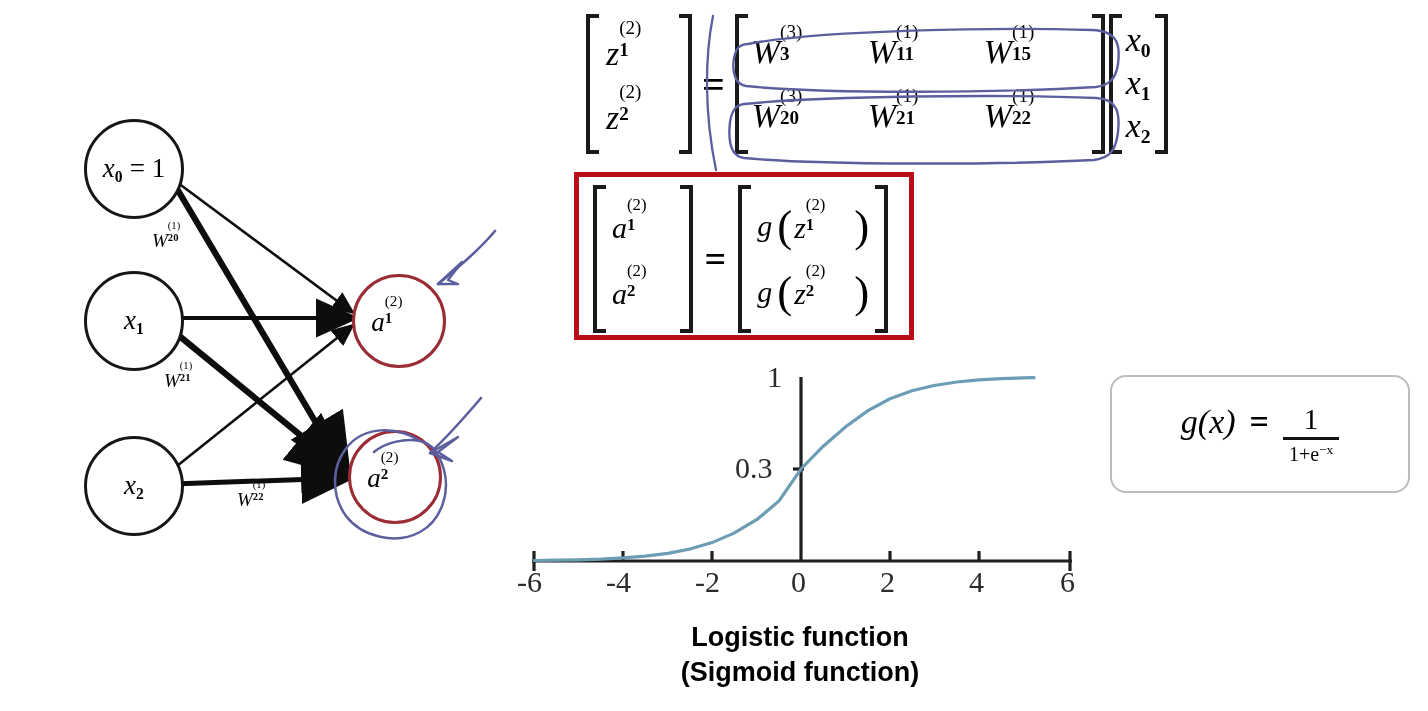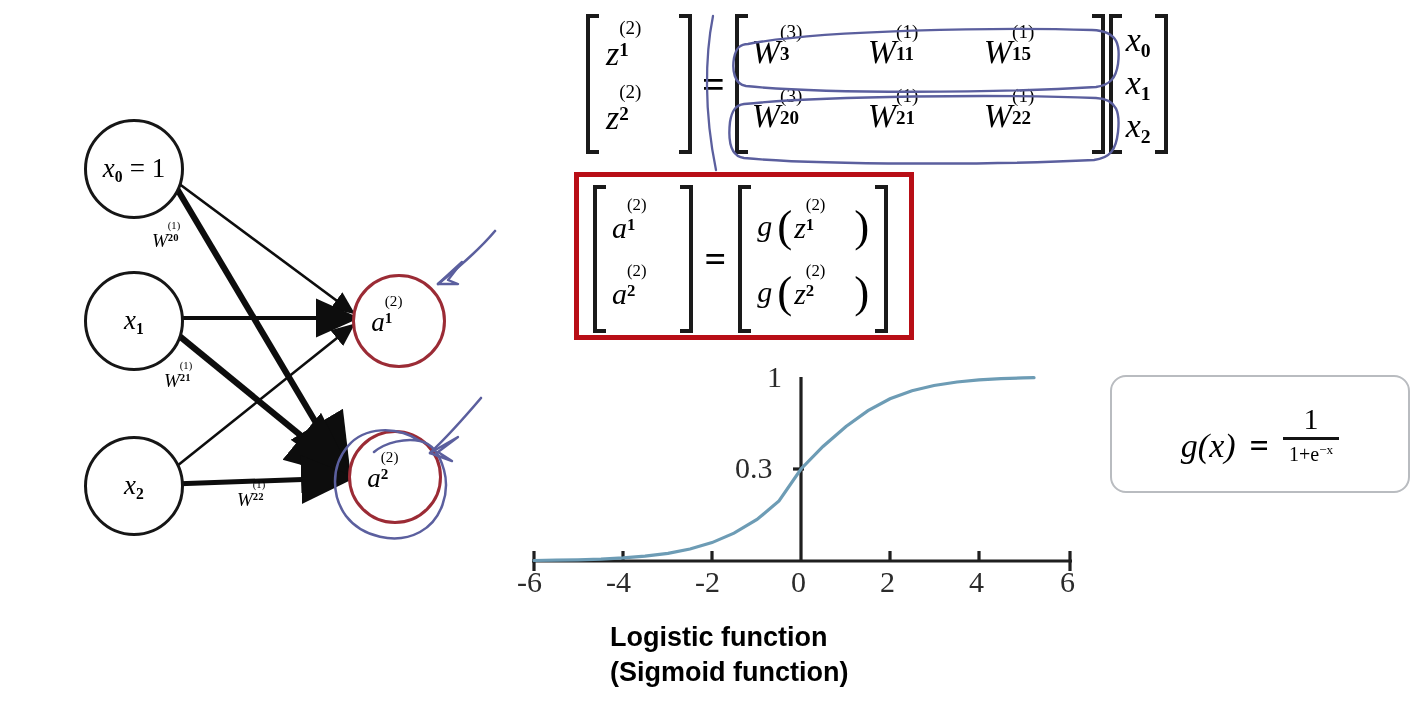--- a/index.html
+++ b/index.html
@@ -44,21 +44,21 @@
     background:#fff;
   }
   .node.inp{border:3px solid #161616;}
   .node.act{border:3px solid #9b2b35;}
   .node .lbl{font-size:27px;white-space:nowrap;}
   .wlabel{position:absolute;font-size:19px;white-space:nowrap;}
 
   
   .chart{position:absolute;}
   .ticklbl{position:absolute;font-size:30px;color:#2b2b2b;font-family:"Liberation Serif", serif;}
-  .caption{position:absolute;text-align:left;font-family:"Liberation Sans", sans-serif;font-weight:bold;font-size:27px;color:#000;line-height:1.28;white-space:pre-line;}
+  .caption{position:absolute;text-align:center;font-family:"Liberation Sans", sans-serif;font-weight:bold;font-size:27px;color:#000;line-height:1.28;white-space:pre-line;}
 
   
   .redbox{position:absolute;border:5px solid #b80e16;background:#fff;box-sizing:border-box;}
   .graybox{position:absolute;border:2px solid #b9bcc0;border-radius:16px;background:#fff;box-sizing:border-box;
            display:flex;align-items:center;justify-content:center;}
 
   
   .frac{display:inline-flex;flex-direction:column;align-items:center;vertical-align:middle;line-height:1.05;}
   .frac .num{padding:0 6px;font-size:30px;font-family:"Liberation Serif", serif;}
   .frac .bar{height:3px;background:#141414;align-self:stretch;margin:3px 0;}
@@ -324,21 +324,21 @@
     <div class="ticklbl" style="left:281px;top:200px;">0</div>
     <div class="ticklbl" style="left:370px;top:200px;">2</div>
     <div class="ticklbl" style="left:459px;top:200px;">4</div>
     <div class="ticklbl" style="left:550px;top:200px;">6</div>
   </div>
 
   <div class="caption" style="left:610px;top:620px;width:380px;">Logistic function
 (Sigmoid function)</div>
 
   <div class="graybox" style="left:1110px;top:375px;width:300px;height:118px;">
-    <div style="display:flex;align-items:flex-end;font-size:34px;">
+    <div style="display:flex;align-items:flex-start;font-size:34px;">
       <span class="mi" style="font-size:34px;">g(x)</span>
       <span class="eqsign" style="margin:0 14px;font-size:34px;">=</span>
       <span class="frac">
         <span class="num">1</span>
         <span class="bar"></span>
         <span class="den"><span>1+e</span><span class="sup mi" style="font-size:.66em;vertical-align:0.5em;">−x</span></span>
       </span>
     </div>
   </div>
 

